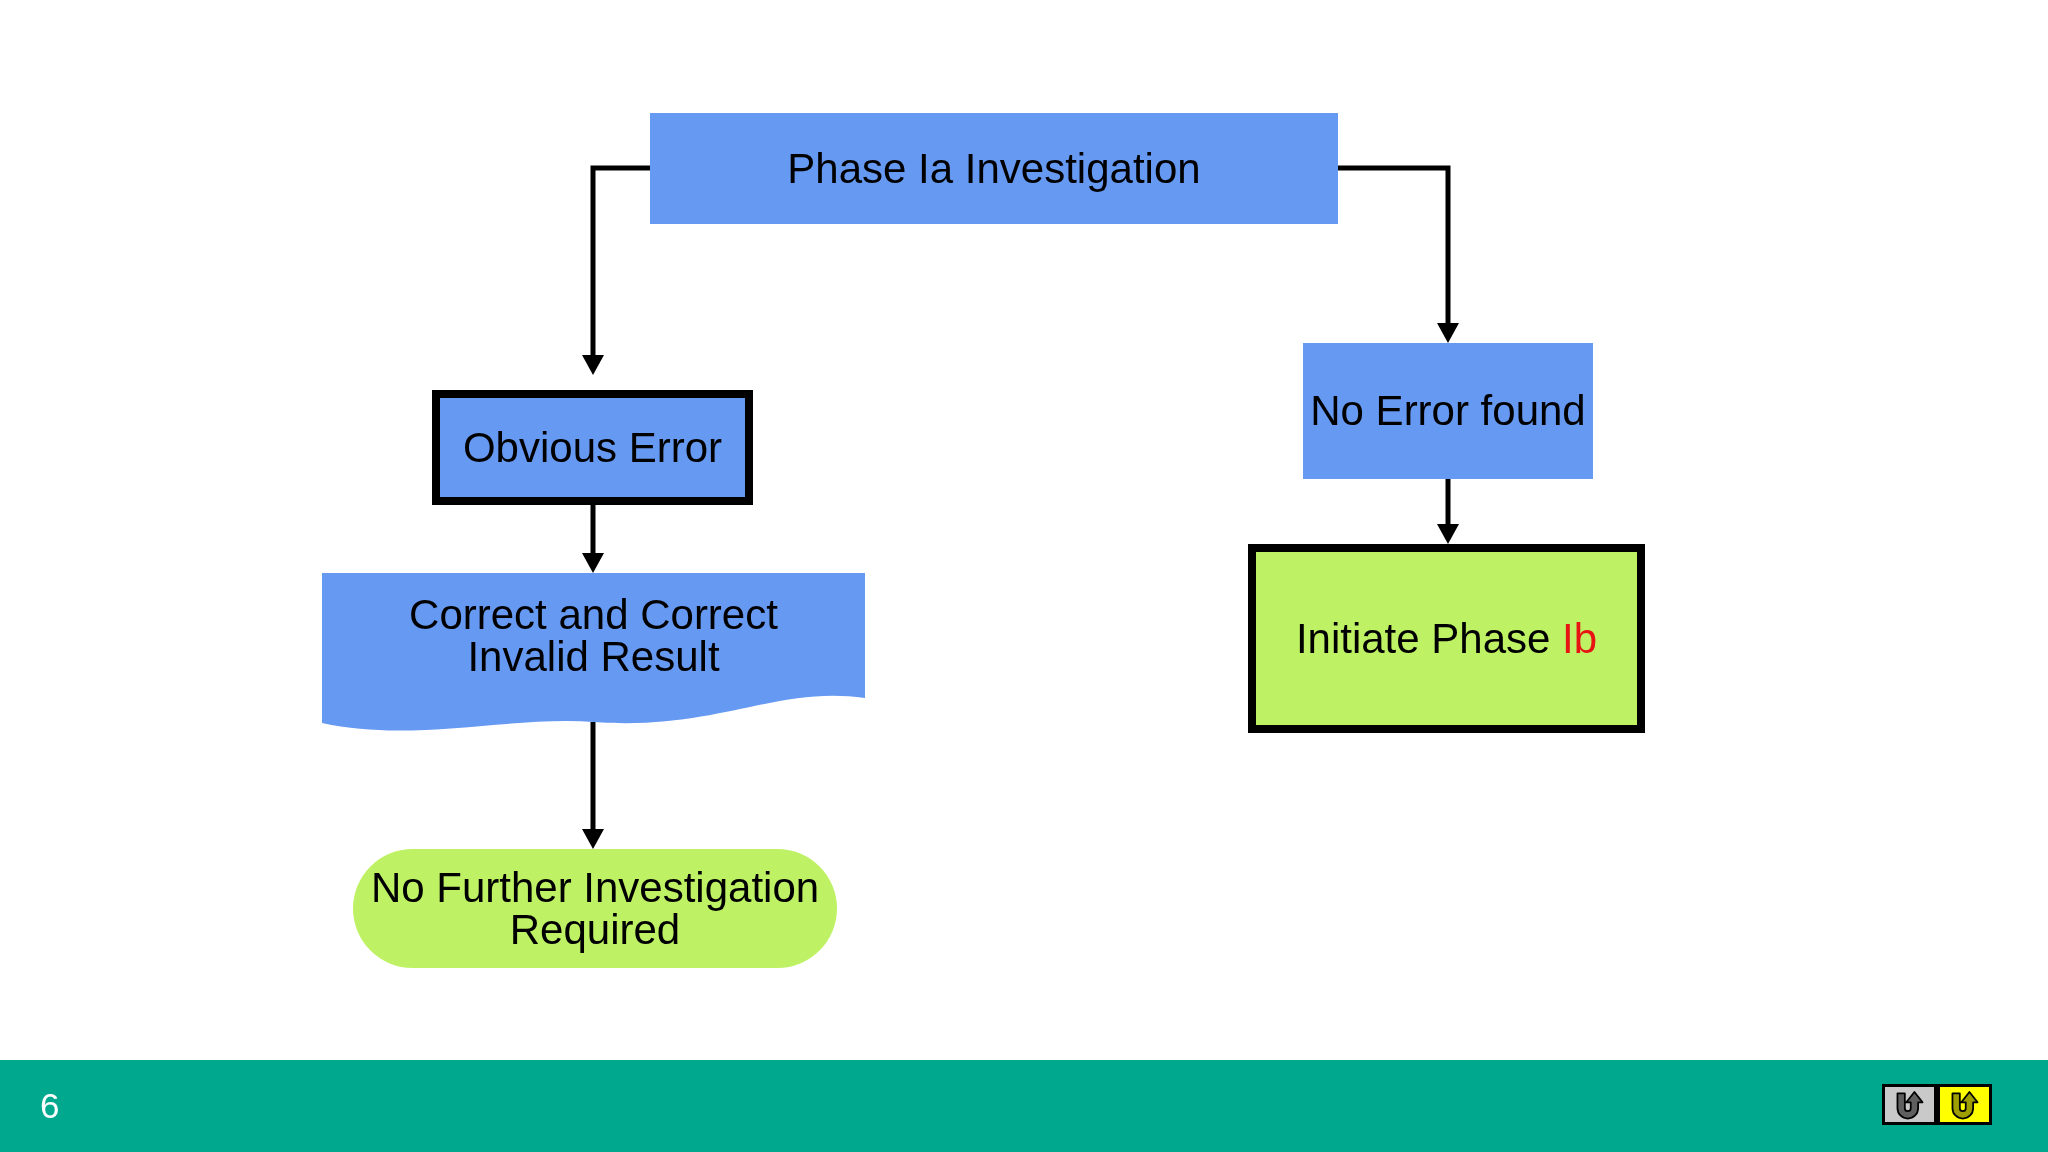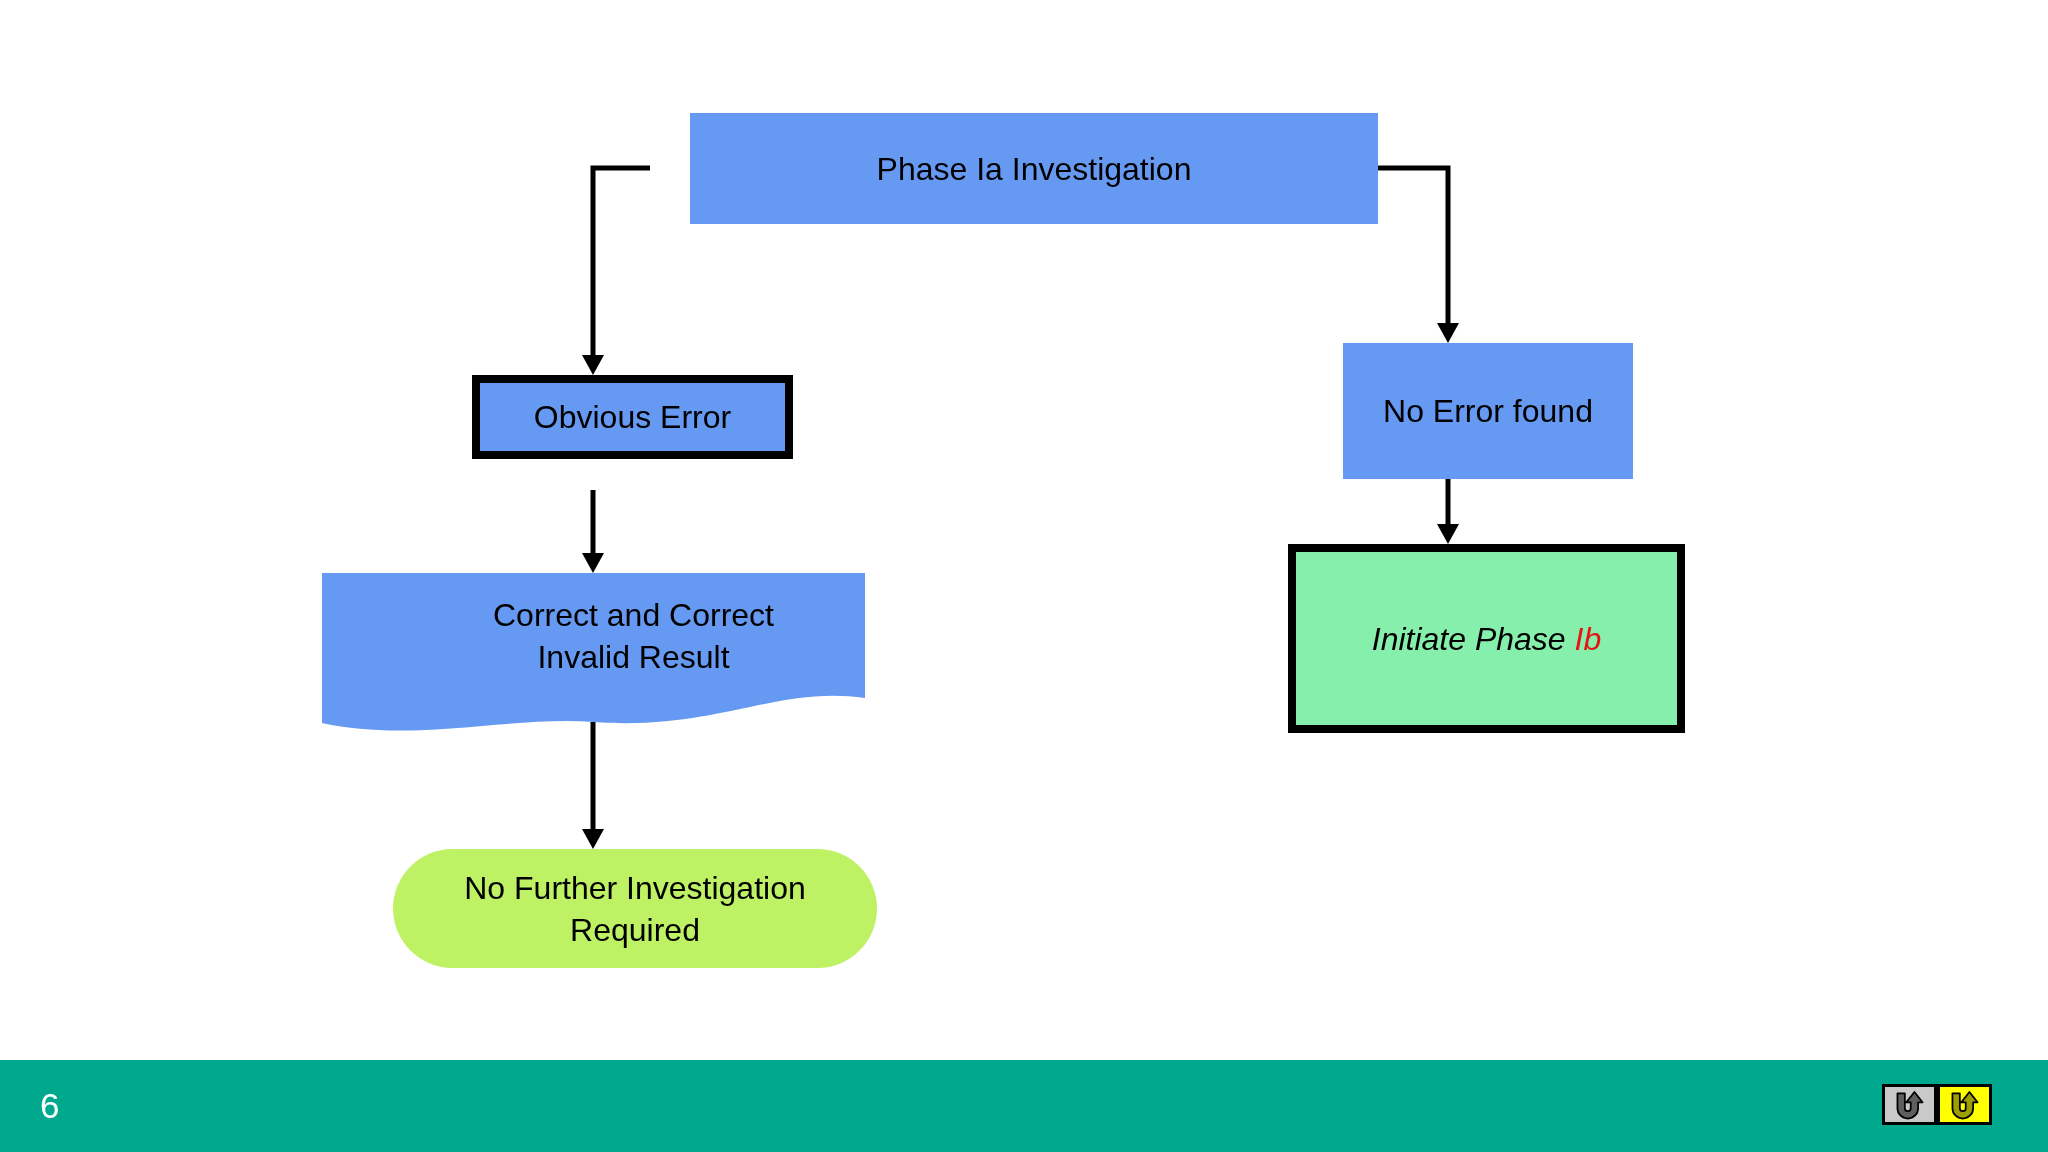--- a/index.html
+++ b/index.html
@@ -3,25 +3,25 @@
 <meta charset="utf-8">
 <style>
   html,body{margin:0;padding:0;background:#fff;}
   .stage{
     position:relative;width:2048px;height:1152px;background:#fff;overflow:hidden;
     font-family:"Liberation Sans","DejaVu Sans",sans-serif;color:#000;
   }
   .connectors{position:absolute;left:0;top:0;width:2048px;height:1152px;}
   .node{
     position:absolute;display:flex;align-items:center;justify-content:center;
-    text-align:center;font-size:32px;line-height:42px;color:#000;margin-left:40px;
+    text-align:center;font-size:42px;line-height:42px;color:#000;
   }
   .col{flex-direction:column;}
   #n-phase{left:650px;top:113px;width:688px;height:111px;}
-  #n-obvious{left:432px;top:375px;width:321px;height:84px;border:8px solid #000;box-sizing:border-box;}
+  #n-obvious{left:432px;top:390px;width:321px;height:115px;border:8px solid #000;box-sizing:border-box;}
   #doc-shape{position:absolute;left:322px;top:573px;width:543px;height:170px;}
   #n-doc-text{left:322px;top:573px;width:543px;height:125px;}
   #n-stadium{left:353px;top:849px;width:484px;height:119px;border-radius:999px;}
   #n-noerror{left:1303px;top:343px;width:290px;height:136px;}
   #n-initiate{left:1248px;top:544px;width:397px;height:189px;border:8px solid #000;box-sizing:border-box;}
   .footer{position:absolute;left:0;top:1060px;width:2048px;height:92px;}
   .page-number{
     position:absolute;left:40px;top:0;height:92px;display:flex;align-items:center;
     color:#fff;font-size:35px;
   }
@@ -71,21 +71,21 @@
 
   <div class="node col" id="n-stadium" style="background-color: #bef264;">
     <span>No Further Investigation</span>
     <span>Required</span>
   </div>
 
   <div class="node" id="n-noerror" style="background-color: rgb(102, 153, 242);">
     <span>No Error found</span>
   </div>
 
-  <div class="node col" id="n-initiate" style="background-color: #86efac; font-style: italic;">
+  <div class="node col" id="n-initiate" style="background-color: #bef264;">
     <span><span>Initiate Phase </span><span style="color: rgb(232, 19, 19);">Ib</span></span>
   </div>
 
   <div class="footer" style="background-color: rgb(0, 168, 142);">
     <div class="page-number">6</div>
     <div class="nav">
       <button class="nav-btn" style="background-color: rgb(201, 201, 201);">
         <svg width="34" height="31" viewBox="3 0 21 21">
           <path d="M5 3 L10 3 L10 13 A2 2 0 0 0 14 13 L14 9 L11 9 L16.5 2 L22 9 L19 9 L19 13 A7 7 0 0 1 5 13 Z" stroke="#000" stroke-width="1.2" stroke-linejoin="round" fill="#5f5f5f"></path>
         </svg>

